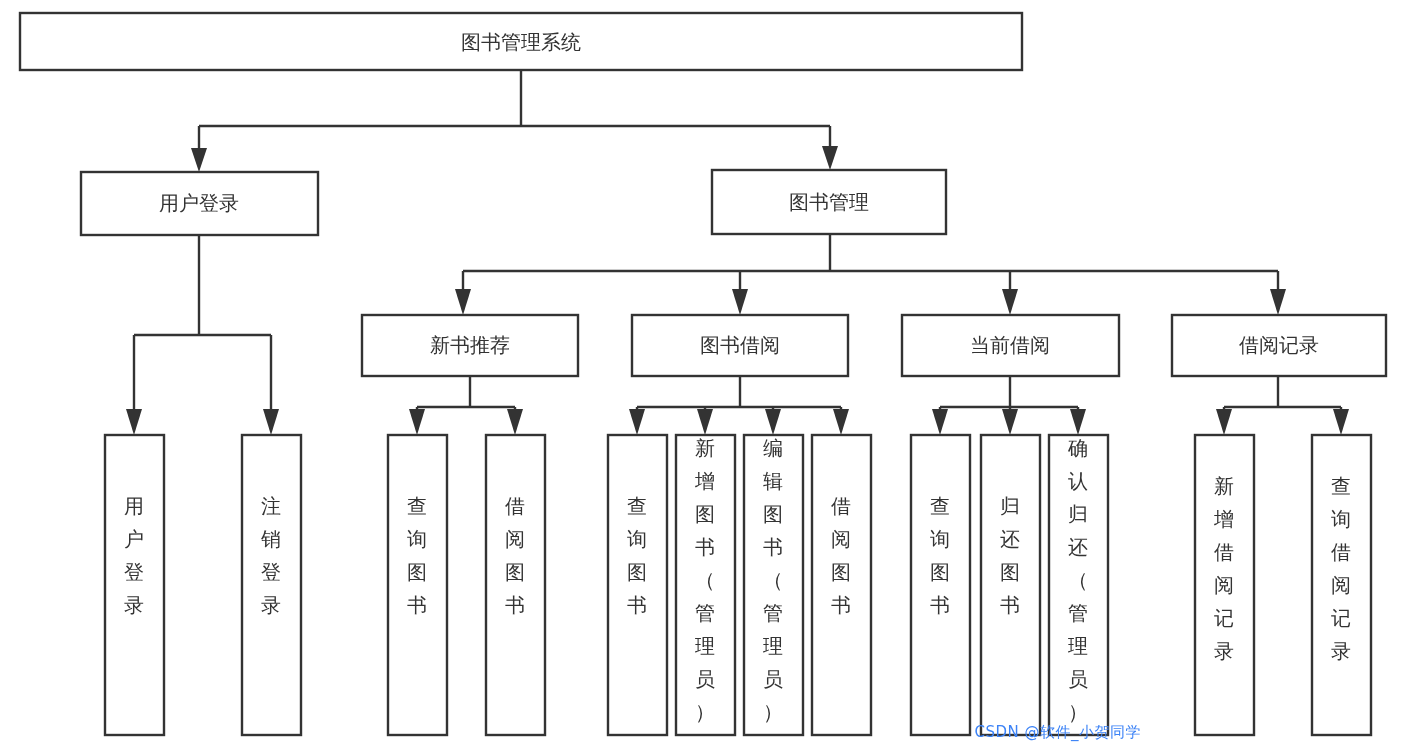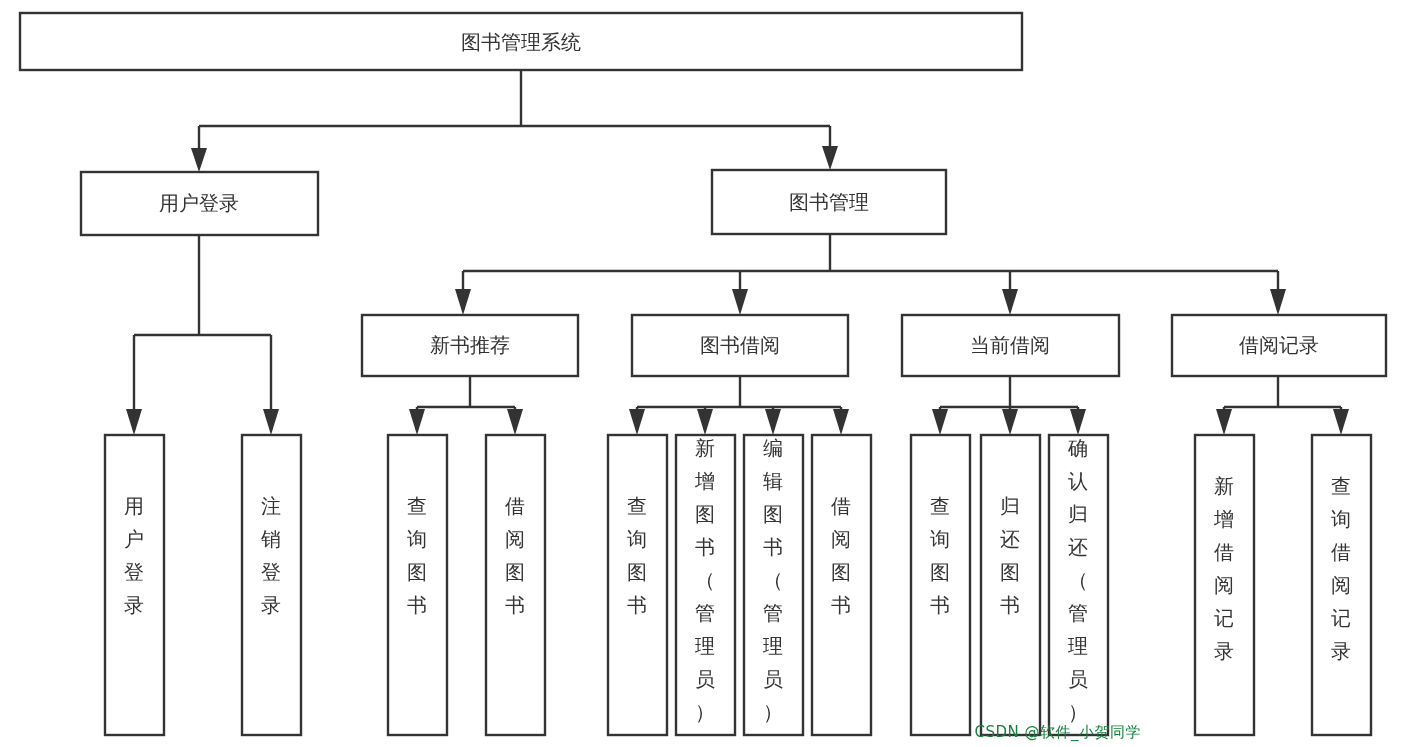--- a/index.html
+++ b/index.html
@@ -52,21 +52,21 @@
   .edge-arrow {
     fill: #333333;
     stroke: none;
   }
   .watermark {
     position: absolute;
     right: 8px;
     bottom: 5px;
     font-family: "DejaVu Sans", "Liberation Sans", sans-serif;
     font-size: 15px;
-    color: #15803d;
+    color: #3b82f6;
     letter-spacing: 0.5px;
     white-space: nowrap;
     user-select: none;
   }
 </style>
 </head>
 <body>
 
 <div id="diagram-root">
   <svg class="diagram" viewBox="0 0 1405 747" xmlns="http://www.w3.org/2000/svg">

